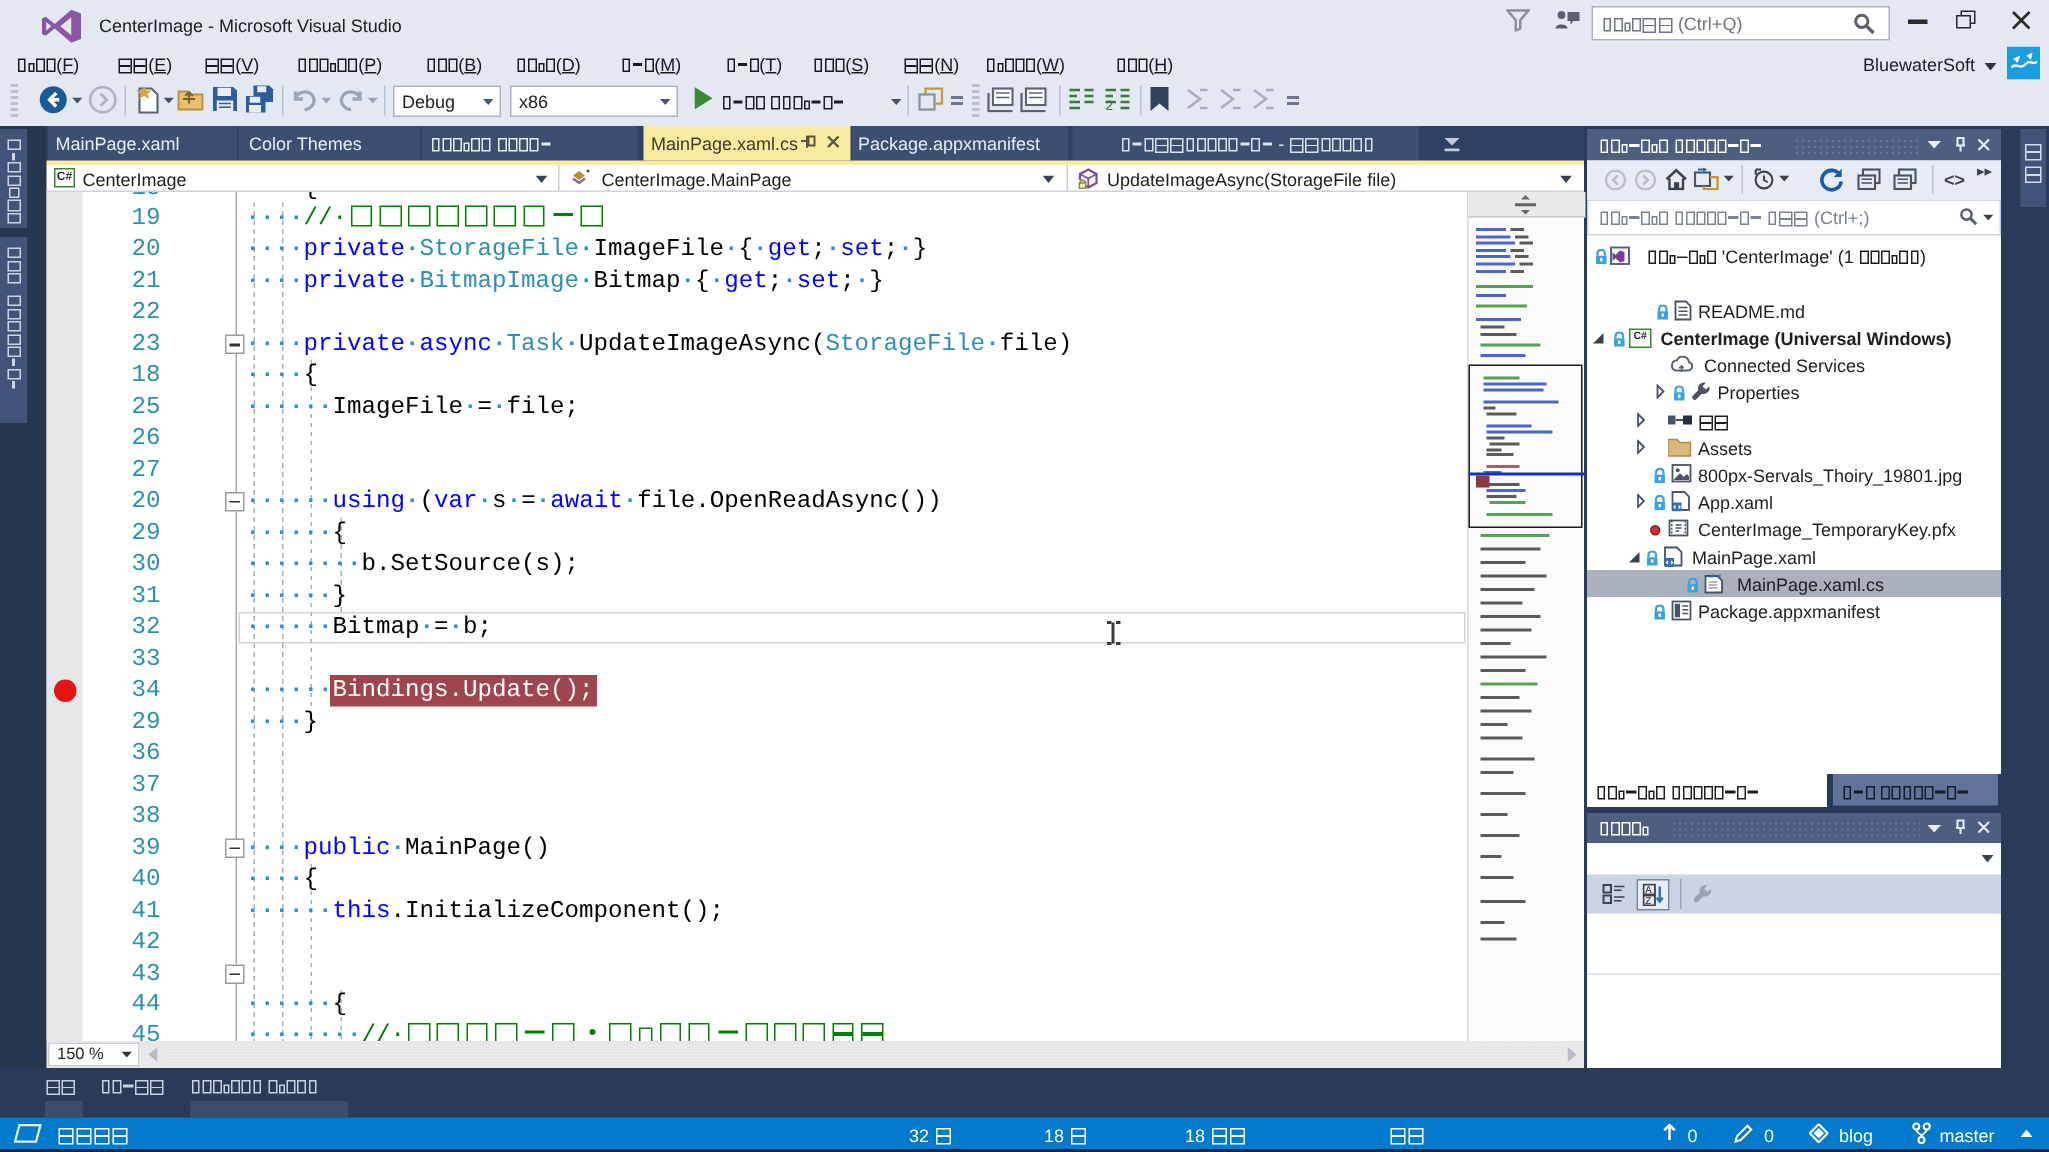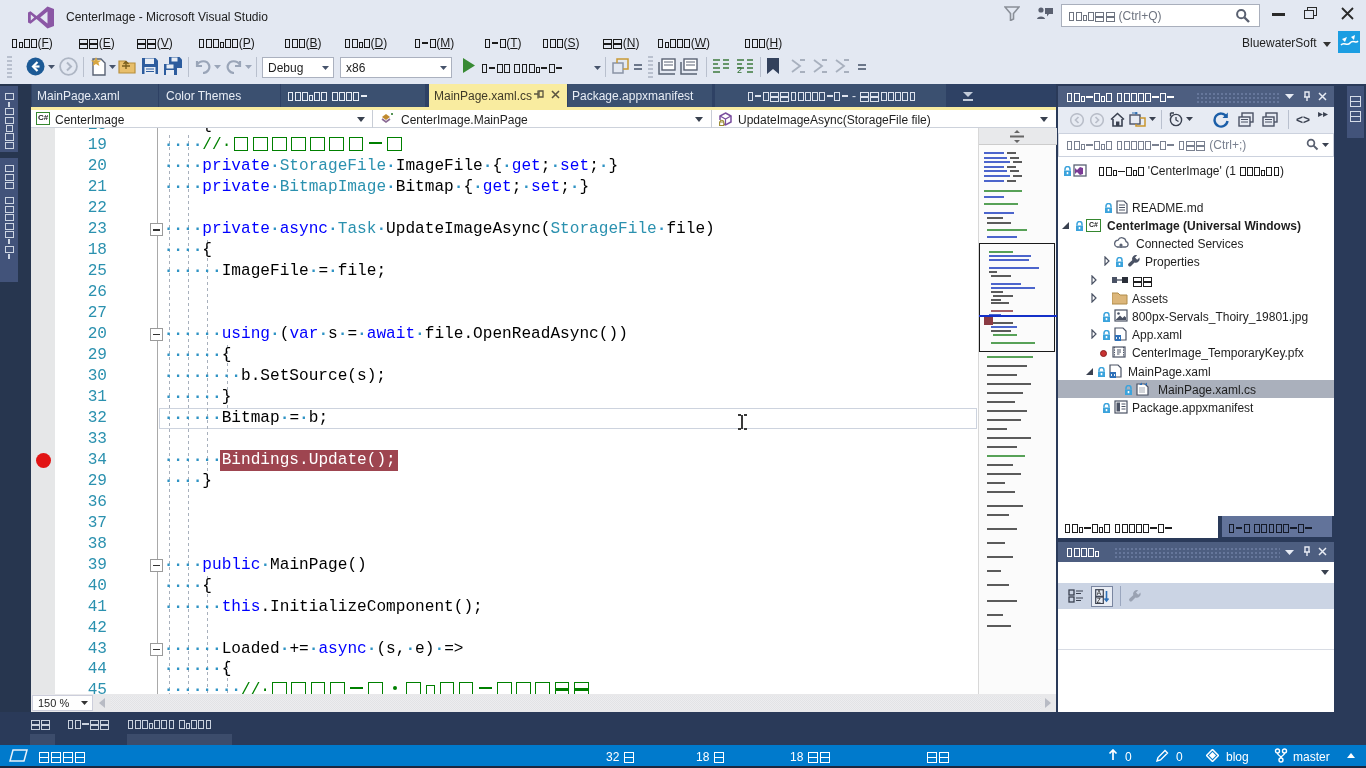--- a/index.html
+++ b/index.html
@@ -323,21 +323,20 @@
 <div class="ab mono" style="left:132.7px;top:196.1px;color:#000"><span class="dt">······</span><span class="kw">using</span><span class="dt">·</span>(<span class="kw">var</span><span class="dt">·</span>s<span class="dt">·</span>=<span class="dt">·</span><span class="kw">await</span><span class="dt">·</span>file.OpenReadAsync())</div>
 <div class="ab mono" style="left:132.7px;top:217.0px;color:#000"><span class="dt">······</span>{</div>
 <div class="ab mono" style="left:132.7px;top:238.0px;color:#000"><span class="dt">········</span>b.SetSource(s);</div>
 <div class="ab mono" style="left:132.7px;top:259.0px;color:#000"><span class="dt">······</span>}</div>
 <div class="ab mono" style="left:132.7px;top:279.9px;color:#000"><span class="dt">······</span>Bitmap<span class="dt">·</span>=<span class="dt">·</span>b;</div>
 <div class="ab mono" style="left:132.7px;top:321.8px;color:#000"><span class="dt">······</span><span style="color:#FFF">Bindings.Update();</span></div>
 <div class="ab mono" style="left:132.7px;top:342.8px;color:#000"><span class="dt">····</span>}</div>
 <div class="ab mono" style="left:132.7px;top:426.6px;color:#000"><span class="dt">····</span><span class="kw">public</span><span class="dt">·</span>MainPage()</div>
 <div class="ab mono" style="left:132.7px;top:447.6px;color:#000"><span class="dt">····</span>{</div>
 <div class="ab mono" style="left:132.7px;top:468.6px;color:#000"><span class="dt">······</span><span class="kw">this</span>.InitializeComponent();</div>
-<div class="ab mono" style="left:132.7px;top:510.5px;color:#000"><span class="dt">······</span>Loaded<span class="dt">·</span>+=<span class="dt">·</span><span class="kw">async</span><span class="dt">·</span>(s,<span class="dt">·</span>e)<span class="dt">·</span>=&gt;</div>
 <div class="ab mono" style="left:132.7px;top:531.4px;color:#000"><span class="dt">······</span>{</div>
 <div class="ab mono" style="left:132.7px;top:552.4px;color:#000"><span class="dt">········</span><span class="cm">//·<b class="ck"></b><b class="ck"></b><b class="ck"></b><b class="ck"></b><b class="cd"></b><b class="ck"></b><b class="ct"></b><b class="ck"></b><b class="cs"></b><b class="ck"></b><b class="ck"></b><b class="cd"></b><b class="ck"></b><b class="ck"></b><b class="ck"></b><b class="ch"></b><b class="ch"></b></span></div>
 <div class="ab" style="left:710px;top:287px;width:2px;height:14px;background:#3A3A3A"></div>
 <div class="ab" style="left:707px;top:286px;width:3px;height:2px;background:#3A3A3A"></div>
       <div class="ab" style="left:713px;top:286px;width:3px;height:2px;background:#3A3A3A"></div>
 <div class="ab" style="left:707px;top:300px;width:3px;height:2px;background:#3A3A3A"></div>
       <div class="ab" style="left:713px;top:300px;width:3px;height:2px;background:#3A3A3A"></div>
 </div>
 <div class="ab" style="left:978px;top:128px;width:78px;height:566px;background:#FBFBFB;border-left:1px solid #D8D8D8">
 <div class="ab" style="left:0;top:0;width:78px;height:17px;background:#E8E9EB;border-bottom:1px solid #CCC"></div>

